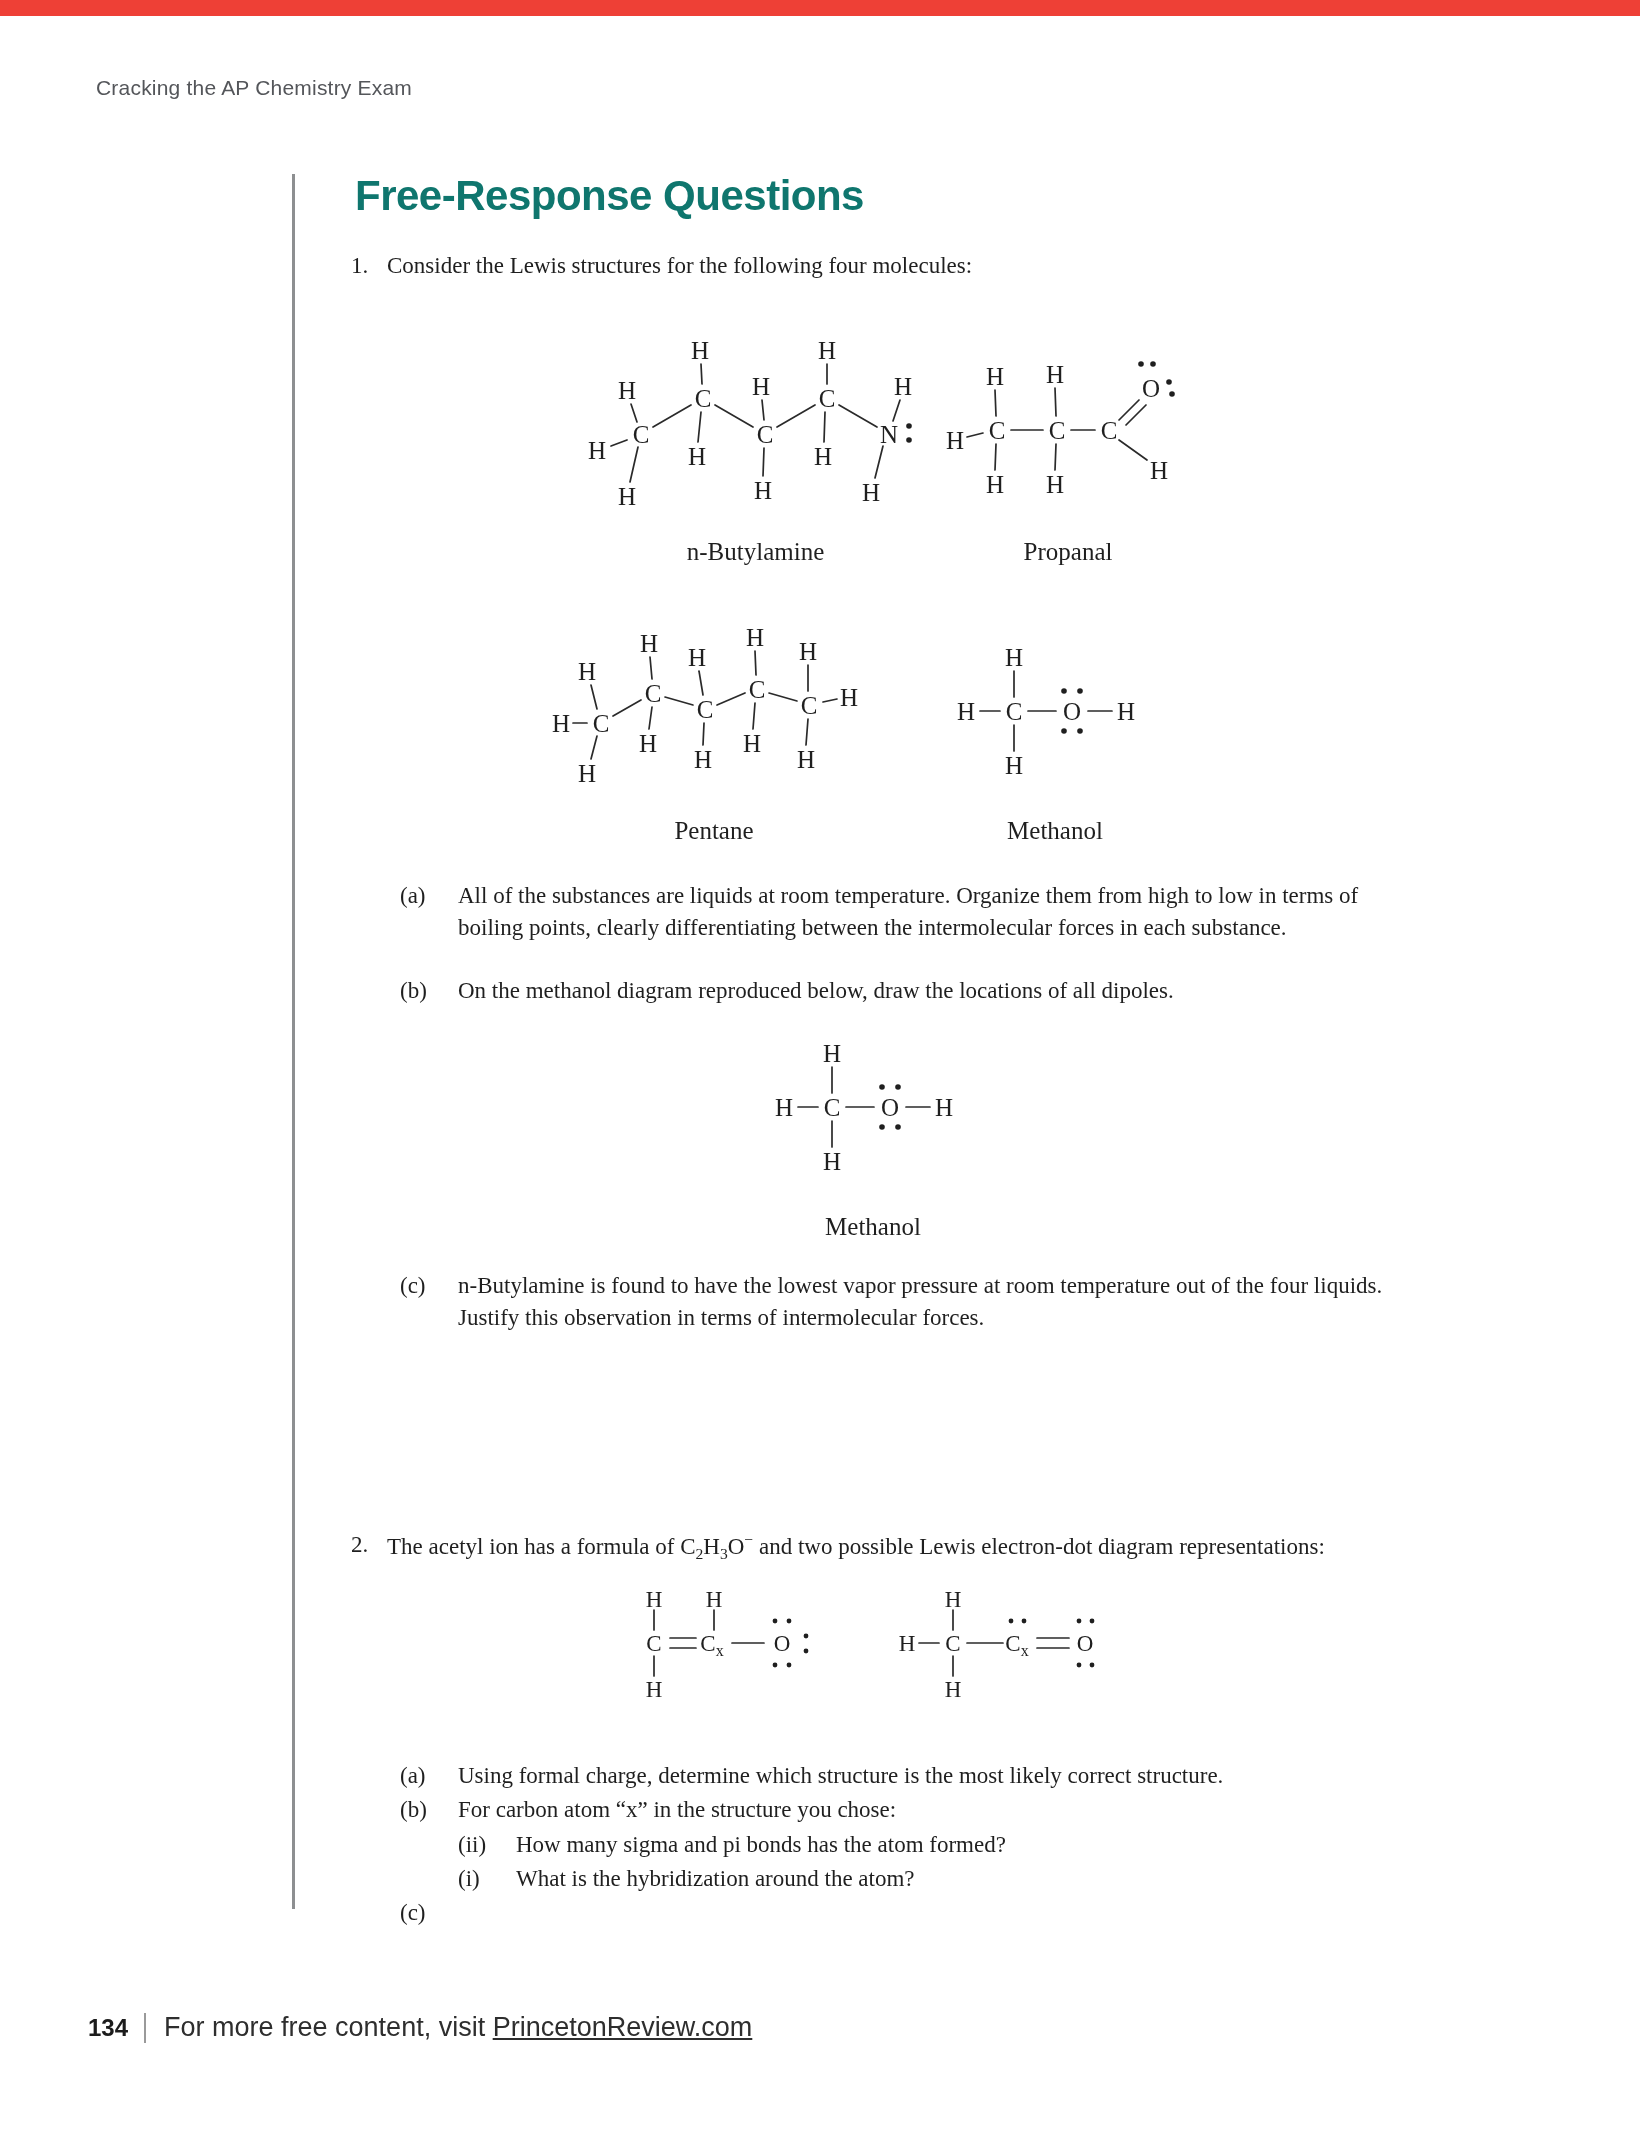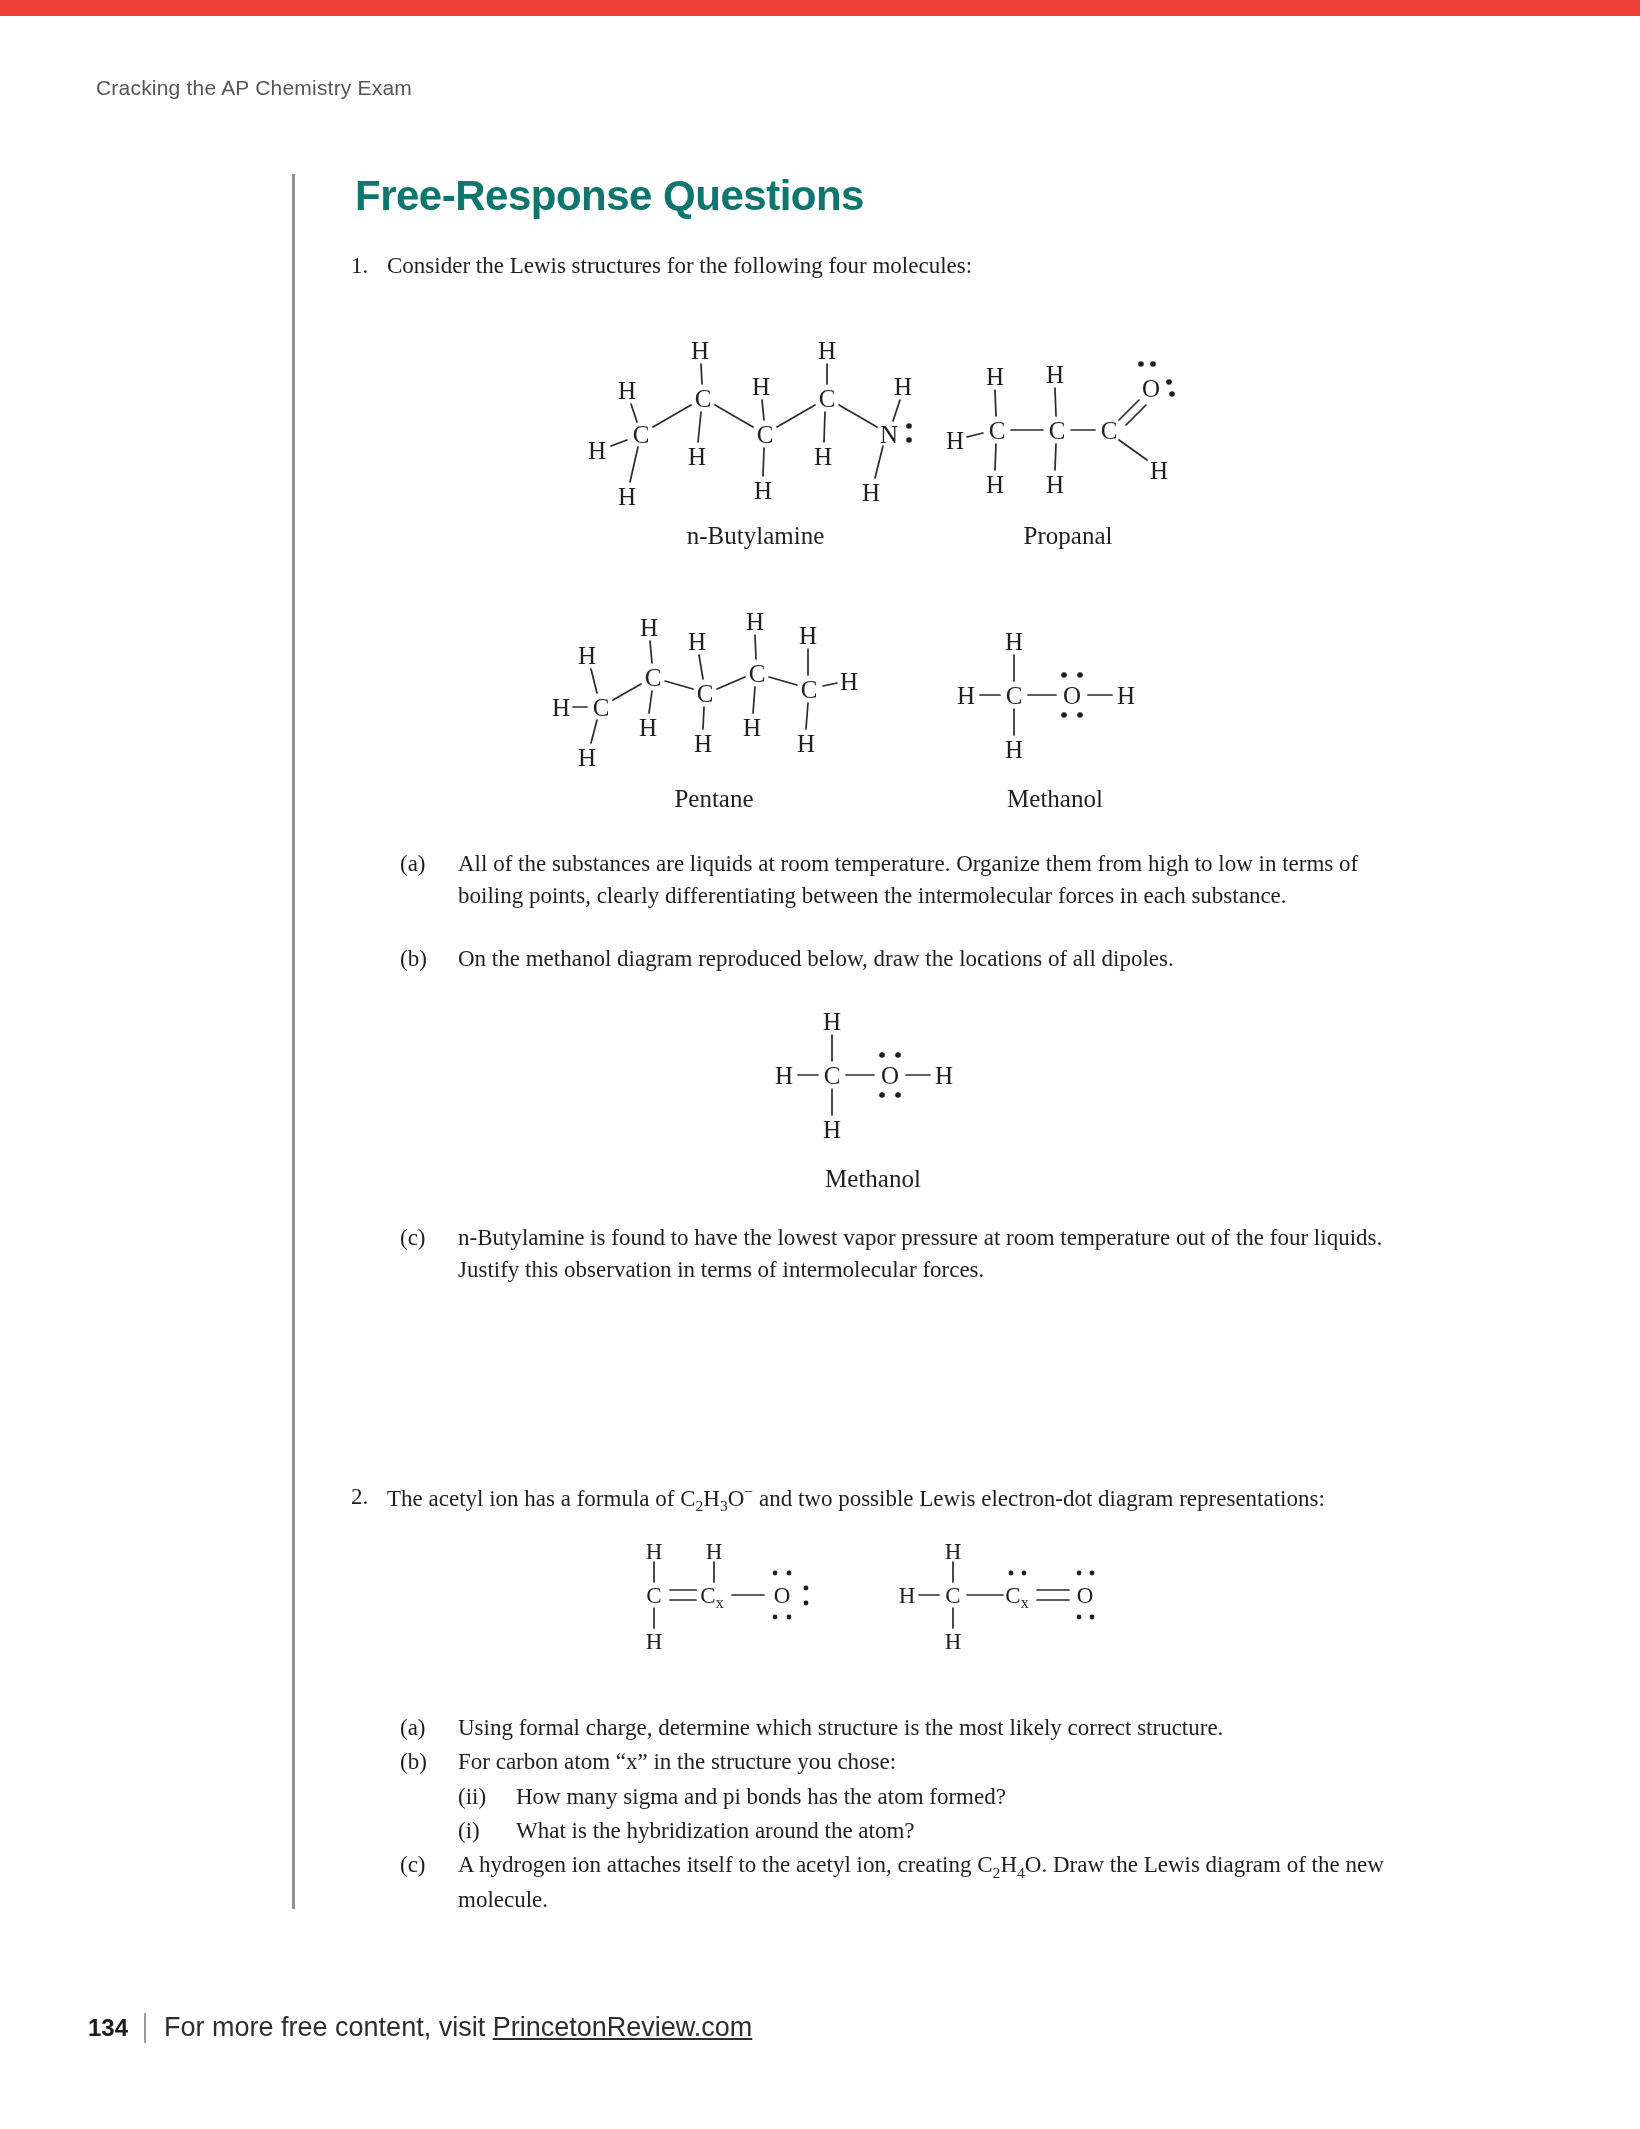--- a/index.html
+++ b/index.html
@@ -28,21 +28,21 @@
   .qtext{ flex:1; }
   .q1row{ margin-bottom:12px; }
   .q2row{ margin-top:195px; margin-bottom:16px; }
 
   .figrow{ display:flex; align-items:flex-end; }
   .row1{ margin-left:245px; gap:15px; margin-bottom:16px; }
   .row2{ margin-left:211px; gap:71px; margin-bottom:34px; }
   .q2figs{ margin-left:294px; gap:61px; align-items:flex-start; margin-bottom:45px; }
   figure{ margin:0; }
   .molfig{ display:flex; flex-direction:column; align-items:center; }
-  .caption{ font-size:25px; line-height:1.2; margin-top:8px; color:#1f1f1f; }
+  .caption{ font-size:25px; line-height:1.2; margin-top:24px; color:#1f1f1f; }
   .bfig{ margin-top:22px; margin-left:430px; width:210px; }
 
   svg line{ stroke:#2a2a2a; stroke-width:1.7; stroke-linecap:round; }
   svg text{ font-family:"Liberation Serif","DejaVu Serif",serif; fill:#1f1f1f; }
   svg circle{ fill:#1f1f1f; }
 
   .part{ display:flex; font-size:23px; line-height:1.4; }
   .plabel{ margin-left:62px; width:58px; flex-shrink:0; }
   .ptext{ width:955px; }
   .part-b1{ margin-top:30px; }
@@ -309,21 +309,20 @@
           <div class="subpart">
             <span class="splabel">(ii)</span><span class="sptext">How many sigma and pi bonds has the atom formed?</span>
           </div>
           <div class="subpart">
             <span class="splabel">(i)</span><span class="sptext">What is the hybridization around the atom?</span>
           </div>
         </div>
       </div>
       <div class="part">
         <div class="plabel">(c)</div>
-        <div class="ptext"><span>A hydrogen ion attaches itself to the acetyl ion, creating C</span><sub>2</sub><span>H</span><sub>4</sub><span>O. Draw the Lewis diagram of the new molecule.</span></div>
       </div>
     </div>
   </div>
 
   <div class="footer">
     <span class="pnum">134</span>
     <span class="fdiv"></span>
     <span class="ftext"><span>For more free content, visit </span><a class="flink">PrincetonReview.com</a></span>
   </div>
 </div>

